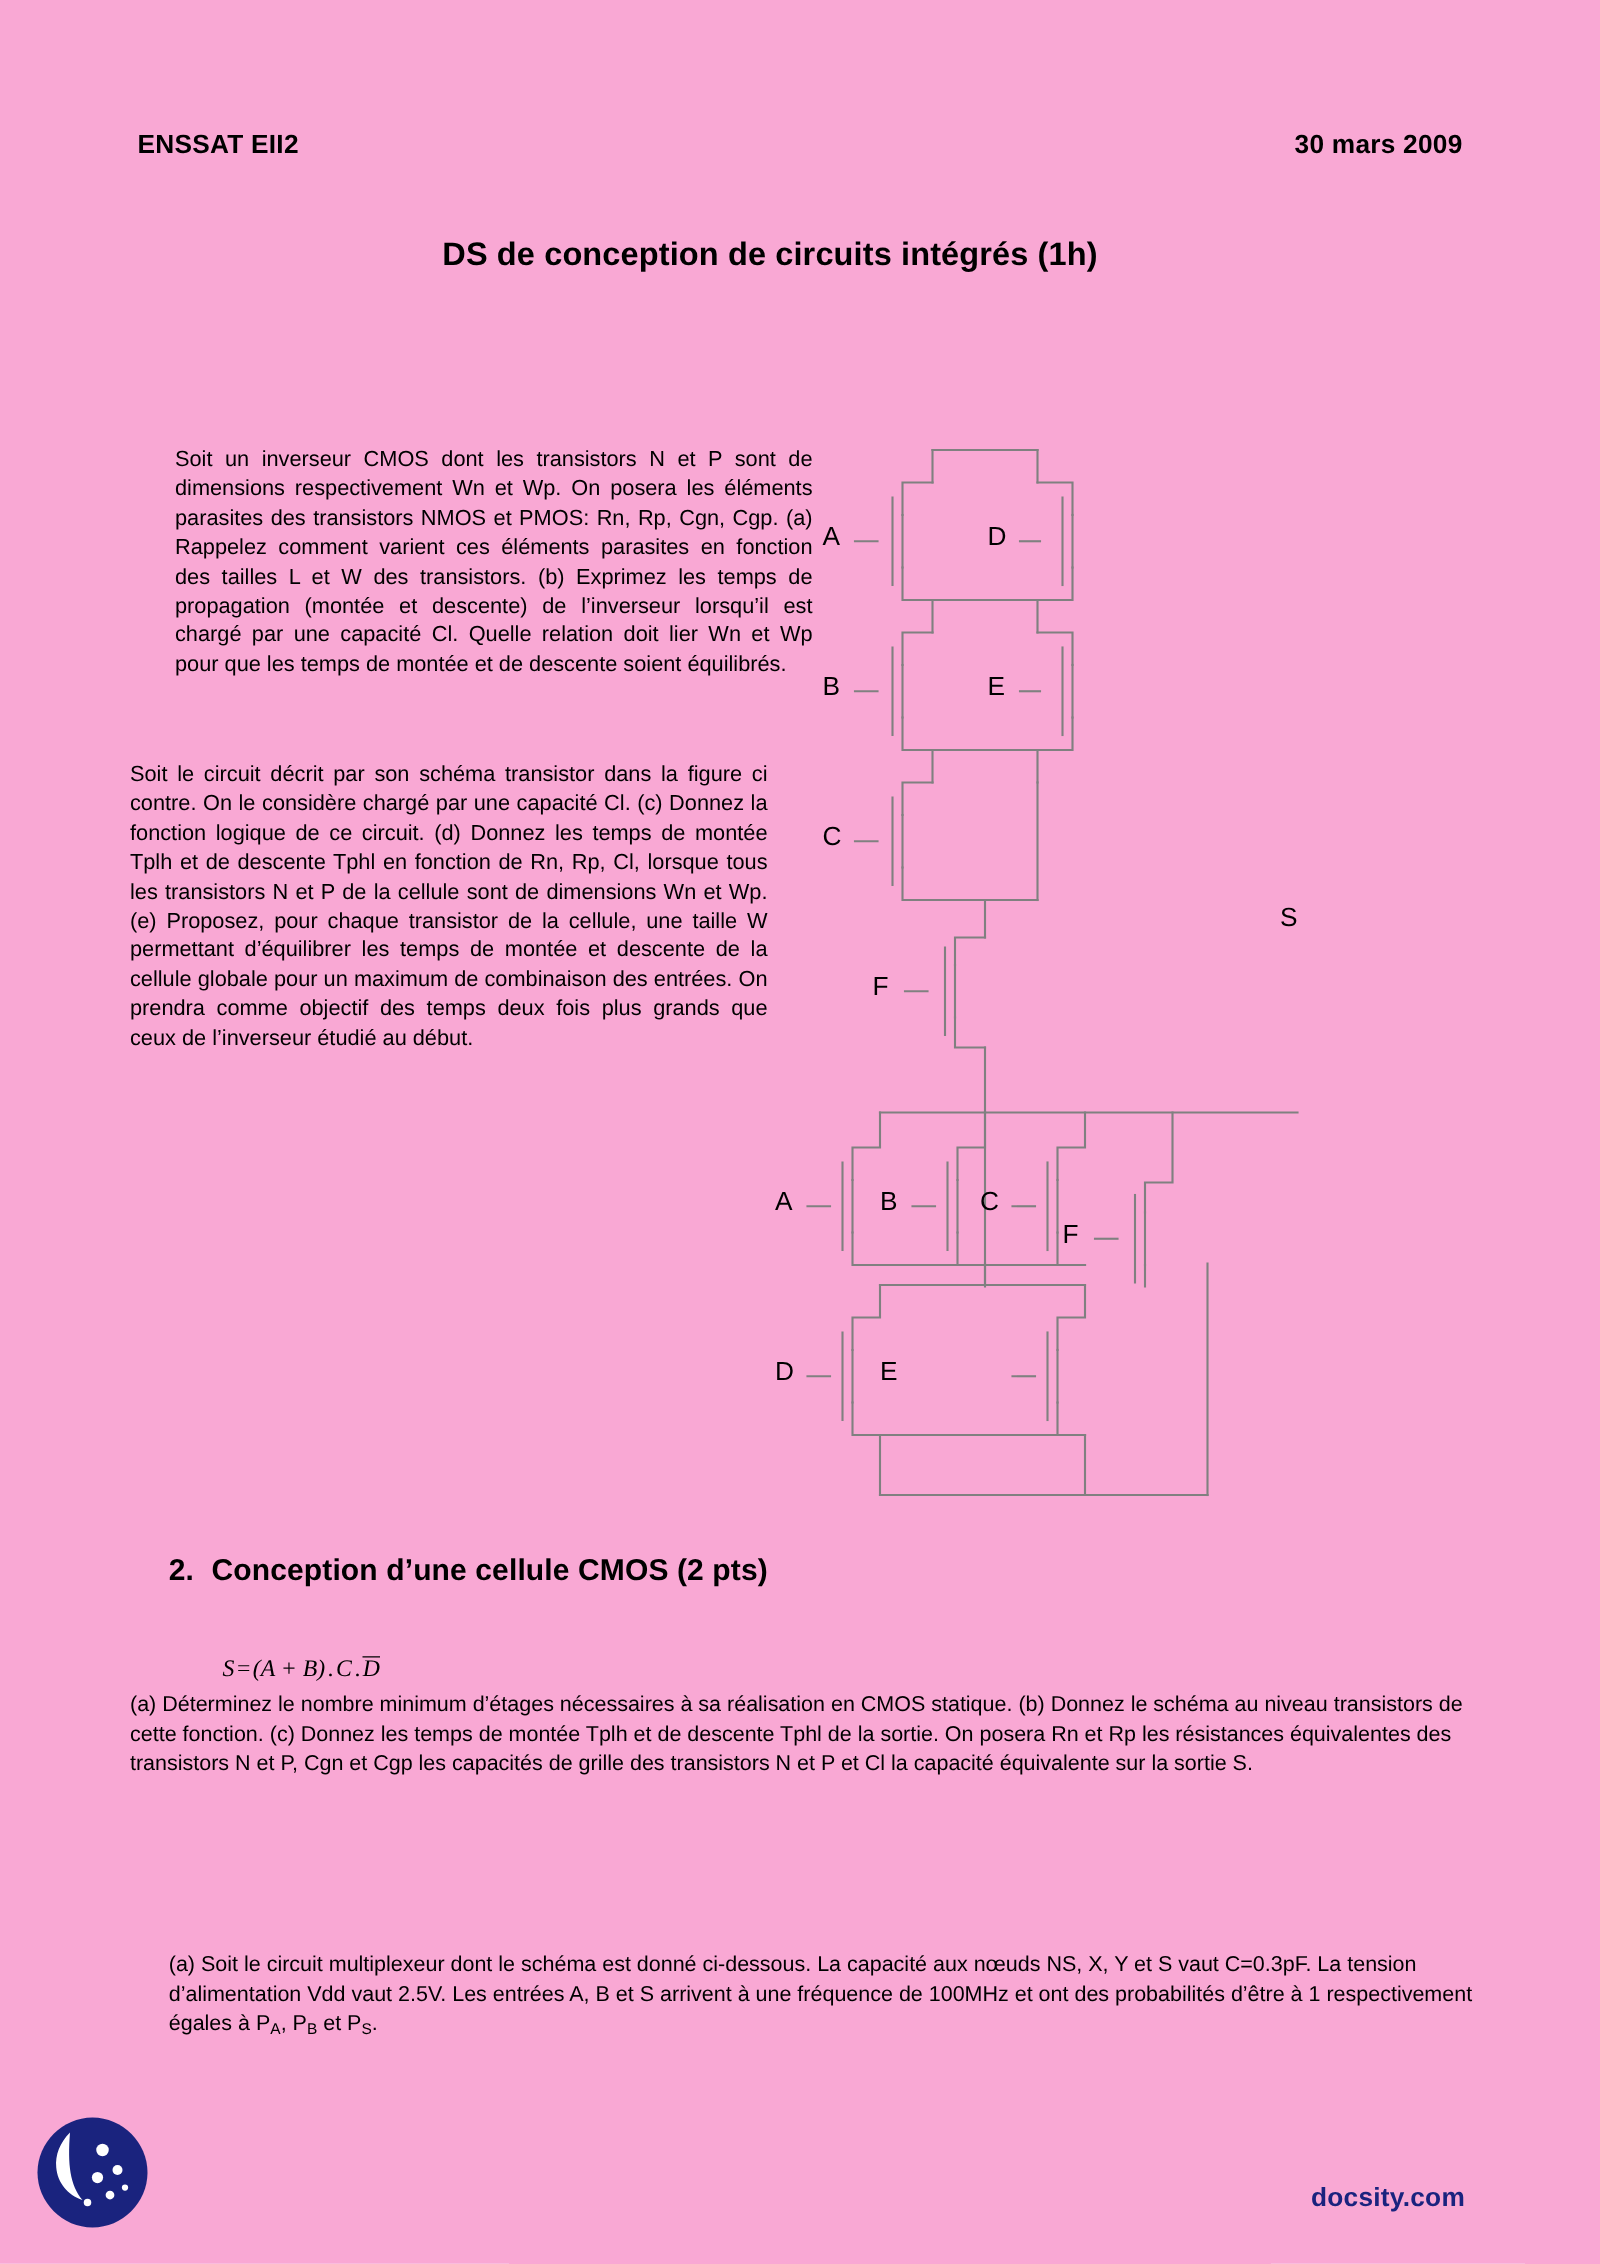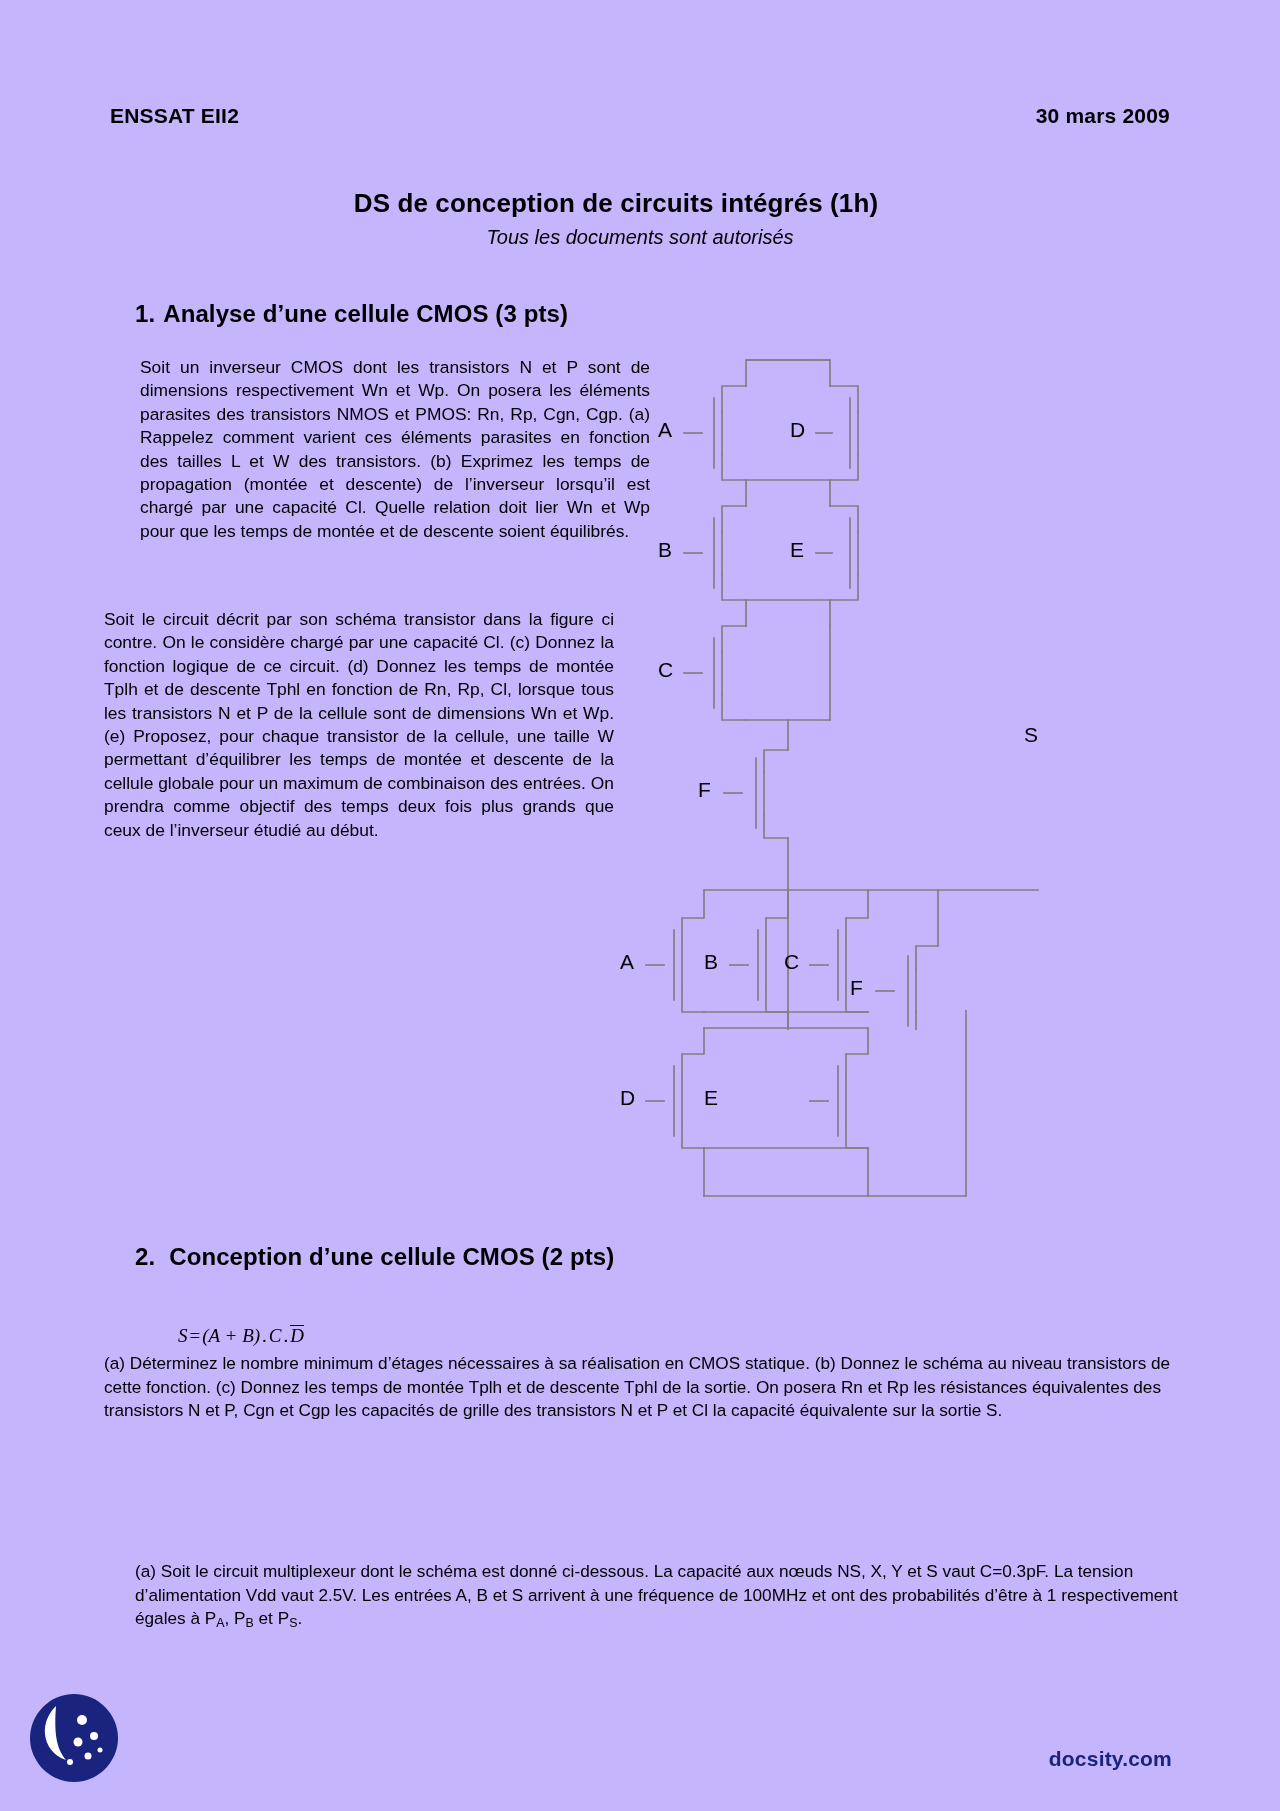--- a/index.html
+++ b/index.html
@@ -11,21 +11,21 @@
     width: 1280px;
     height: 1811px;
     position: relative;
     font-family: "Liberation Sans", sans-serif;
     color: #000000;
     overflow: hidden;
   }
   .page {
     position: absolute;
     inset: 0;
-    background: #c4b5fd;
+    background: #f9a8d4;
   }
 
   
   .doc-header {
     position: absolute;
     top: 104px;
     left: 110px;
     right: 110px;
     display: flex;
     justify-content: space-between;
@@ -144,25 +144,21 @@
 <body>
 
 <div class="page">
 
   <div class="doc-header">
     <span>ENSSAT EII2</span>
     <span>30 mars 2009</span>
   </div>
 
   <div class="doc-title">DS de conception de circuits intégrés (1h)</div>
-  <div class="doc-subtitle">Tous les documents sont autorisés</div>
-
-  <div class="sec-head" id="sec1-head">
-    <span class="num">1.</span><span>Analyse d’une cellule CMOS (3 pts)</span>
-  </div>
+
 
   <div class="col-text" id="blk1">Soit un inverseur CMOS dont les transistors N et P sont de dimensions respectivement Wn et Wp. On posera les éléments parasites des transistors NMOS et PMOS: Rn, Rp, Cgn, Cgp. (a) Rappelez comment varient ces éléments parasites en fonction des tailles L et W des transistors. (b) Exprimez les temps de propagation (montée et descente) de l’inverseur lorsqu’il est chargé par une capacité Cl. Quelle relation doit lier Wn et Wp pour que les temps de montée et de descente soient équilibrés.</div>
   <div class="col-text" id="blk2">Soit le circuit décrit par son schéma transistor dans la figure ci contre. On le considère chargé par une capacité Cl. (c) Donnez la fonction logique de ce circuit. (d) Donnez les temps de montée Tplh et de descente Tphl en fonction de Rn, Rp, Cl, lorsque tous les transistors N et P de la cellule sont de dimensions Wn et Wp. (e) Proposez, pour chaque transistor de la cellule, une taille W permettant d’équilibrer les temps de montée et descente de la cellule globale pour un maximum de combinaison des entrées. On prendra comme objectif des temps deux fois plus grands que ceux de l’inverseur étudié au début.</div>
 
   <div class="schematic">
     <svg width="450" height="680" viewBox="0 0 450 680" xmlns="http://www.w3.org/2000/svg">
       <g fill="none" stroke="#808080" stroke-width="1.7" stroke-linecap="square" stroke-linejoin="miter">
 
         <path d="M128 10 H 212 V 10 M128 10 V 36 M212 10 V 36"></path>
         <path d="M128 10 H 212"></path>

